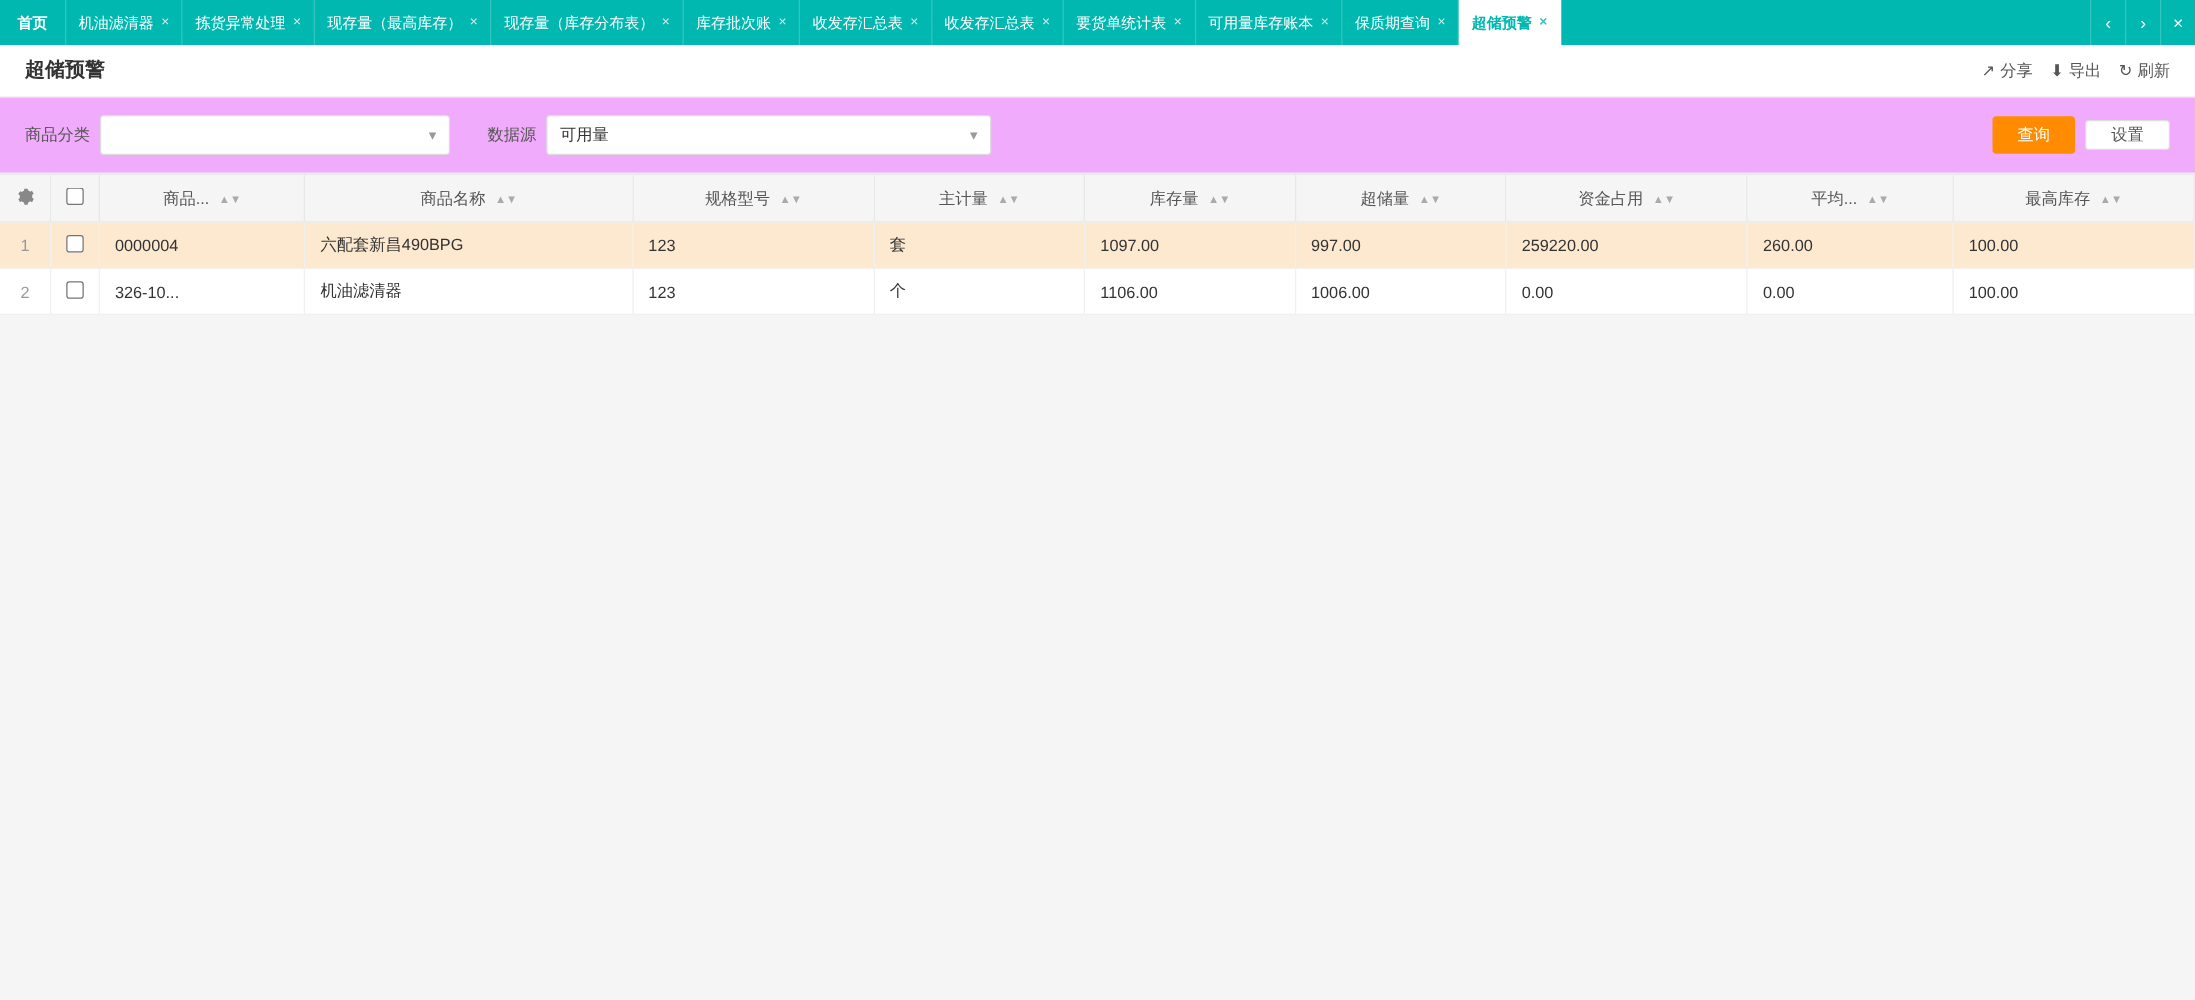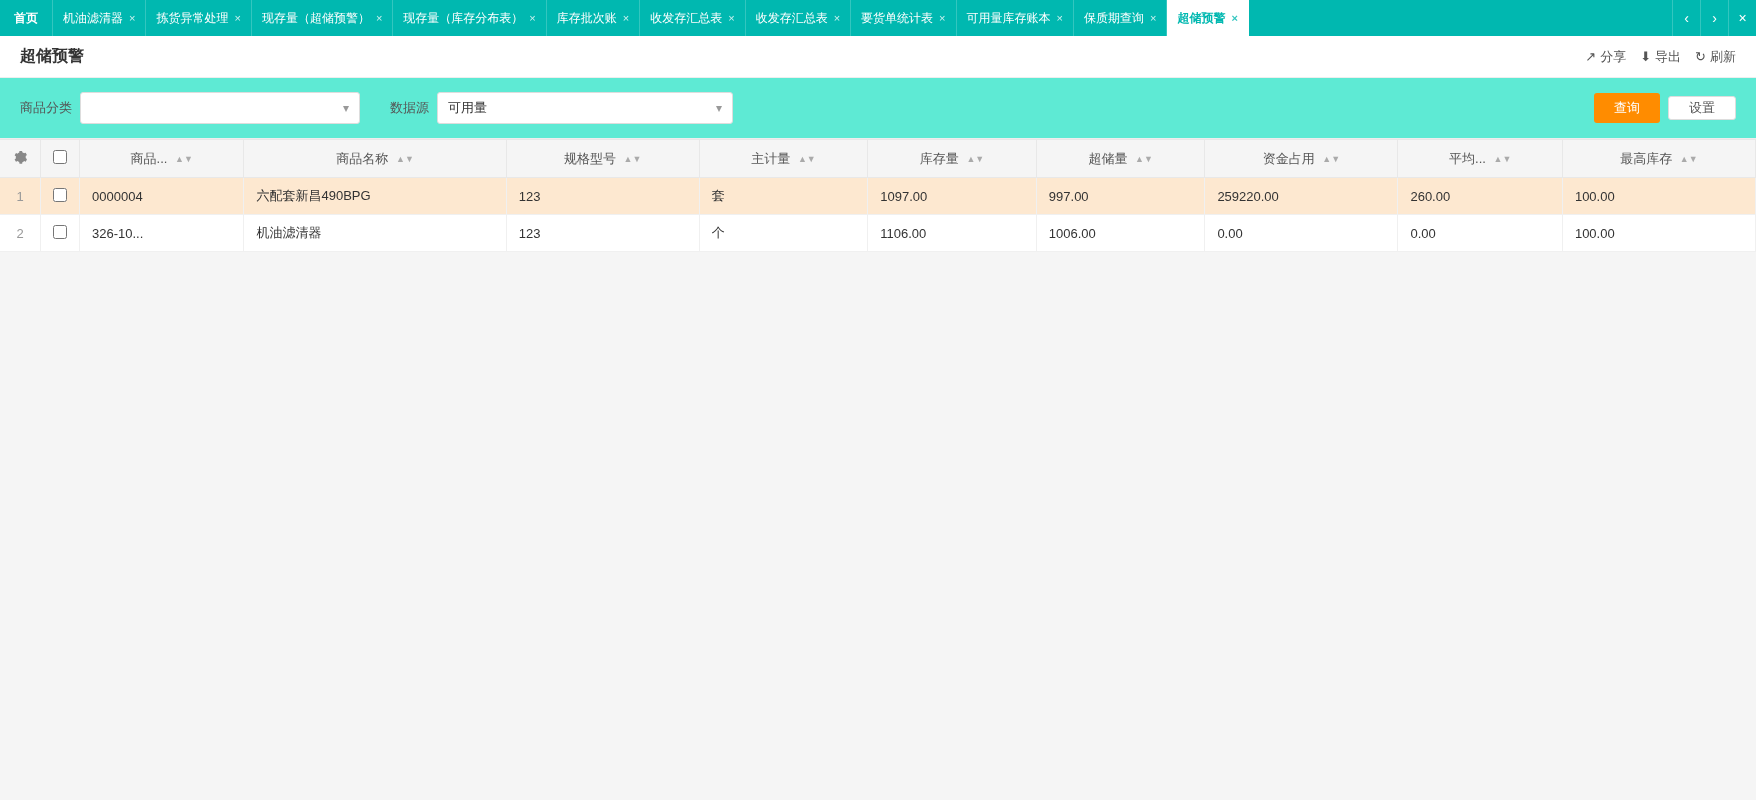--- a/index.html
+++ b/index.html
@@ -80,21 +80,21 @@
       display: flex;
       align-items: center;
       gap: 4px;
       color: #555;
       font-size: 13px;
       cursor: pointer;
     }
 
     
     .filter-bar {
-      background: #5eead4;
+      background: #f0abfc;
       padding: 14px 20px;
       display: flex;
       align-items: center;
       gap: 30px;
       border-bottom: 1px solid #eee;
     }
     .filter-group {
       display: flex;
       align-items: center;
       gap: 8px;
@@ -228,21 +228,21 @@
   </div>
   <div class="nav-tab">
     <span>机油滤清器</span>
     <span class="close-x">×</span>
   </div>
   <div class="nav-tab">
     <span>拣货异常处理</span>
     <span class="close-x">×</span>
   </div>
   <div class="nav-tab">
-    <span>现存量（超储预警）</span>
+    <span>现存量（最高库存）</span>
     <span class="close-x">×</span>
   </div>
   <div class="nav-tab">
     <span>现存量（库存分布表）</span>
     <span class="close-x">×</span>
   </div>
   <div class="nav-tab">
     <span>库存批次账</span>
     <span class="close-x">×</span>
   </div>
@@ -298,21 +298,21 @@
 <div class="filter-bar">
   <div class="filter-group">
     <span class="filter-label">商品分类</span>
     <div class="filter-select">
       <span></span>
       <span class="arrow-down">▾</span>
     </div>
   </div>
   <div class="filter-group">
     <span class="filter-label">数据源</span>
-    <div class="filter-select" style="width:296px;">
+    <div class="filter-select" style="width:356px;">
       <span>可用量</span>
       <span class="arrow-down">▾</span>
     </div>
   </div>
   <div class="filter-right">
     <button class="btn-query">查询</button>
     <button class="btn-settings">设置</button>
   </div>
 </div>
 

